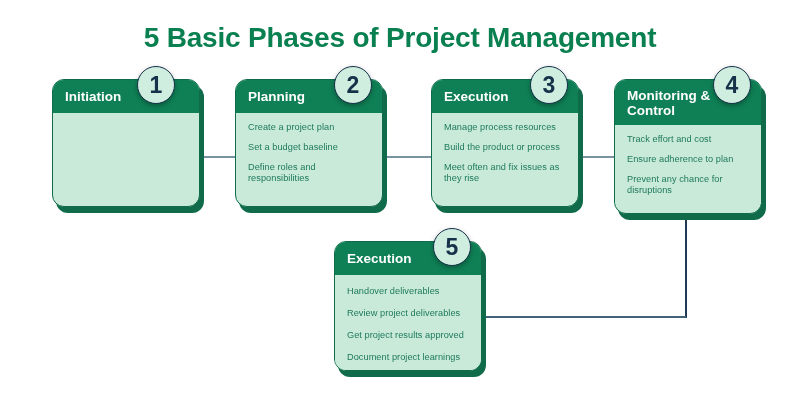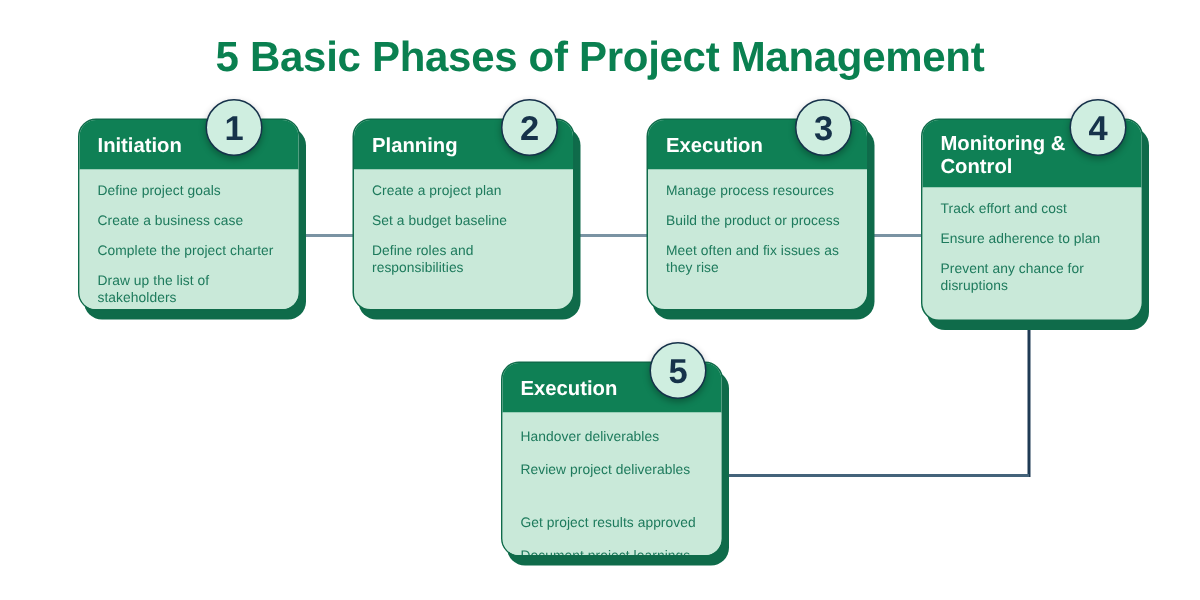--- a/index.html
+++ b/index.html
@@ -90,26 +90,20 @@
   <div class="conn" style="left:186px;top:156px;width:52px;height:2px;"></div>
   <div class="conn" style="left:382px;top:156px;width:52px;height:2px;"></div>
   <div class="conn" style="left:578px;top:156px;width:42px;height:2px;"></div>
   <div class="conn-v" style="left:685px;top:214px;width:1.6px;height:104px;"></div>
   <div class="conn-h2" style="left:484px;top:316px;width:202px;height:1.6px;"></div>
 
   <div class="card" style="left:52px;top:79px;width:148px;height:128px;">
     <div class="card-shadow"></div>
     <div class="card-inner">
       <div class="card-head">Initiation</div>
-      <div class="card-body">
-        <div class="bullet">Define project goals</div>
-        <div class="bullet">Create a business case</div>
-        <div class="bullet">Complete the project charter</div>
-        <div class="bullet">Draw up the list of stakeholders</div>
-      </div>
     </div>
   </div>
   <div class="badge" style="left:137px;top:66px;">1</div>
 
   <div class="card" style="left:235px;top:79px;width:148px;height:128px;">
     <div class="card-shadow"></div>
     <div class="card-inner">
       <div class="card-head">Planning</div>
       <div class="card-body">
         <div class="bullet">Create a project plan</div>
@@ -145,21 +139,21 @@
     </div>
   </div>
   <div class="badge" style="left:713px;top:66px;">4</div>
 
   <div class="card" style="left:334px;top:241px;width:148px;height:130px;">
     <div class="card-shadow"></div>
     <div class="card-inner">
       <div class="card-head">Execution</div>
       <div class="card-body" style="padding-top:11px;">
         <div class="bullet" style="margin-bottom:11px;">Handover deliverables</div>
-        <div class="bullet" style="margin-bottom:24px;">Review project deliverables</div>
+        <div class="bullet" style="margin-bottom:11px;">Review project deliverables</div>
         <div class="bullet" style="margin-bottom:11px;">Get project results approved</div>
         <div class="bullet">Document project learnings</div>
       </div>
     </div>
   </div>
   <div class="badge" style="left:433px;top:228px;">5</div>
 
 </div>
 
 </body></html>

